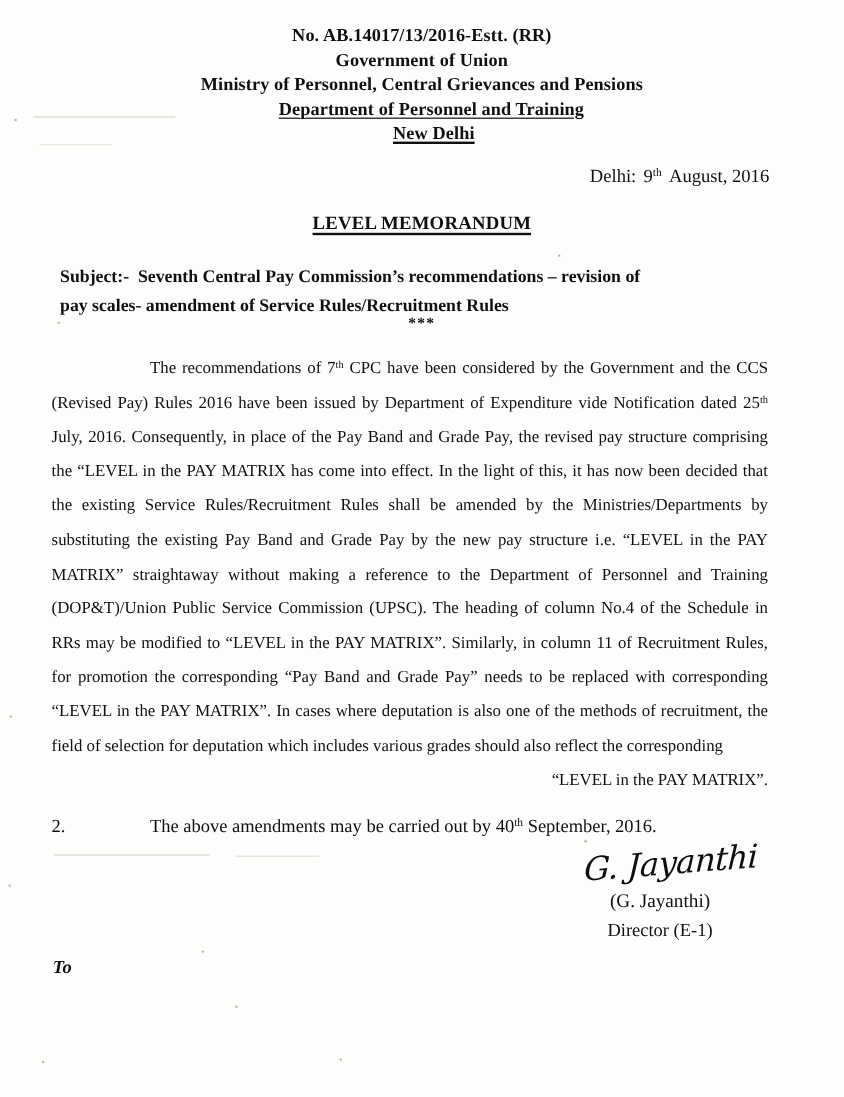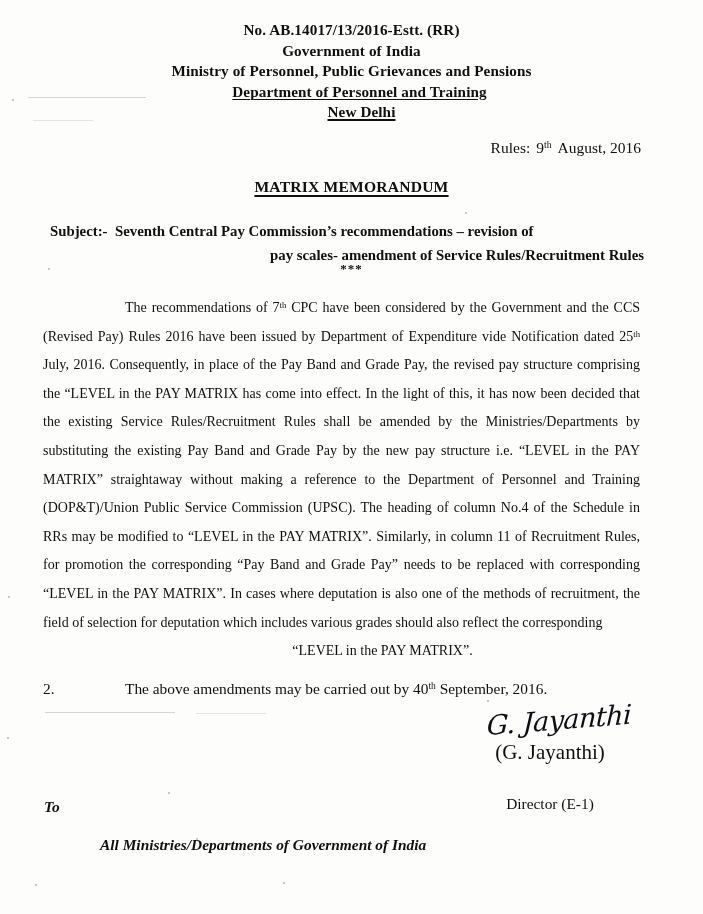--- a/index.html
+++ b/index.html
@@ -99,21 +99,21 @@
   .subject {
     position: absolute;
     top: 219px;
     left: 50px;
     width: 600px;
     font-weight: bold;
     font-size: 14.8px;
     line-height: 24px;
   }
   .subject .l1 { display: block; white-space: nowrap; }
-  .subject .l2 { display: block; text-align: right; padding-right: 6px; }
+  .subject .l2 { display: block; text-align: left; padding-right: 6px; }
   .stars {
     position: absolute;
     top: 261px;
     left: 0;
     width: 703px;
     text-align: center;
     font-weight: bold;
     font-size: 13px;
     letter-spacing: 1px;
   }
@@ -122,21 +122,21 @@
   .body-para {
     position: absolute;
     left: 43px;
     width: 597px;
     font-size: 14px;
     line-height: 28.6px;
     text-align: justify;
     text-justify: inter-word;
   }
   #para1 { top: 294px; text-indent: 82px; }
-  #para1 .lastline { text-align: center; }
+  #para1 .lastline { text-align: right; }
 
   .numbered {
     position: absolute;
     left: 43px;
     width: 597px;
     font-size: 15.4px;
     line-height: 28.6px;
   }
   #para2 { top: 675px; }
   #para2 .num {
@@ -157,29 +157,28 @@
     font-style: italic;
     font-size: 27px;
     letter-spacing: -0.5px;
     transform: rotate(-4.5deg) skewX(-7deg);
     color: #0d0d14;
     white-space: nowrap;
     padding-left: 18px;
     line-height: 30px;
   }
   .signame {
-    font-size: 21px;
+    font-size: 16px;
     line-height: 24px;
     margin-top: 4px;
     text-align: center;
   }
   .sigtitle {
     font-size: 15.4px;
     line-height: 23px;
-    margin-top: 28px;
   }
 
   
   .to-label {
     position: absolute;
     top: 798px;
     left: 44px;
     font-weight: bold;
     font-style: italic;
     font-size: 15.4px;
@@ -209,32 +208,32 @@
   <div class="speck" style="top:596px;left:8px;width:2px;height:2px;"></div>
   <div class="speck" style="top:737px;left:7px;width:2px;height:2px;"></div>
   <div class="speck" style="top:700px;left:487px;width:2px;height:2px;"></div>
   <div class="speck" style="top:792px;left:168px;width:2px;height:2px;"></div>
   <div class="speck" style="top:838px;left:196px;width:2px;height:2px;"></div>
   <div class="speck" style="top:884px;left:35px;width:2px;height:2px;"></div>
   <div class="speck" style="top:882px;left:283px;width:2px;height:2px;"></div>
 
   <div class="header">
     <div class="hline">No. AB.14017/13/2016-Estt. (RR)</div>
-    <div class="hline">Government of India</div>
-    <div class="hline">Ministry of Personnel, Public Grievances and Pensions</div>
+    <div class="hline">Government of Union</div>
+    <div class="hline">Ministry of Personnel, Central Grievances and Pensions</div>
     <div class="hline u">Department of Personnel and Training</div>
     <div class="hline city">New Delhi</div>
   </div>
 
   <div class="dated">
-    <span>Rules:</span><span class="gap"></span><span>9</span><sup>th</sup><span class="gap"></span><span>August, 2016</span>
+    <span>Delhi:</span><span class="gap"></span><span>9</span><sup>th</sup><span class="gap"></span><span>August, 2016</span>
   </div>
 
   <div class="om">
-    <span>MATRIX  MEMORANDUM</span>
+    <span>LEVEL  MEMORANDUM</span>
   </div>
 
   <div class="subject">
     <span class="l1"><span>Subject:-</span>&nbsp;&nbsp;<span>Seventh  Central Pay Commission’s recommendations – revision of</span></span>
     <span class="l2">pay scales- amendment of Service Rules/Recruitment Rules</span>
   </div>
   <div class="stars">***</div>
 
   <div class="body-para" id="para1">
     <span>The recommendations of 7</span><sup>th</sup><span> CPC have been considered by the Government and the CCS (Revised Pay) Rules 2016 have been issued by Department of Expenditure vide Notification dated 25</span><sup>th</sup><span> July, 2016.  Consequently, in place of the Pay Band and Grade Pay, the revised pay structure comprising the “LEVEL in the PAY MATRIX has come into effect.  In the light of this, it has now been decided that the existing Service Rules/Recruitment Rules shall be amended by the Ministries/Departments by substituting the existing Pay Band and Grade Pay by the new pay structure i.e.  “LEVEL in the PAY MATRIX” straightaway without making a reference to the Department of Personnel and Training (DOP&amp;T)/Union Public Service Commission (UPSC). The heading of column No.4 of the Schedule in RRs may be modified to “LEVEL in the PAY MATRIX”. Similarly, in column 11 of Recruitment Rules, for promotion the corresponding “Pay Band and Grade Pay” needs to be replaced with corresponding “LEVEL in the PAY MATRIX”.   In cases where deputation is also one of the methods of recruitment, the field of selection for deputation which includes various grades should also reflect the corresponding</span>
@@ -245,15 +244,14 @@
     <span class="num">2.</span><span>The above amendments may be carried out by 40</span><sup>th</sup><span> September, 2016.</span>
   </div>
 
   <div class="sigblock">
     <div class="signature">G. Jayanthi</div>
     <div class="signame">(G. Jayanthi)</div>
     <div class="sigtitle">Director (E-1)</div>
   </div>
 
   <div class="to-label">To</div>
-  <div class="to-target">All Ministries/Departments of Government of India</div>
 
 </div>
 
 </body></html>

